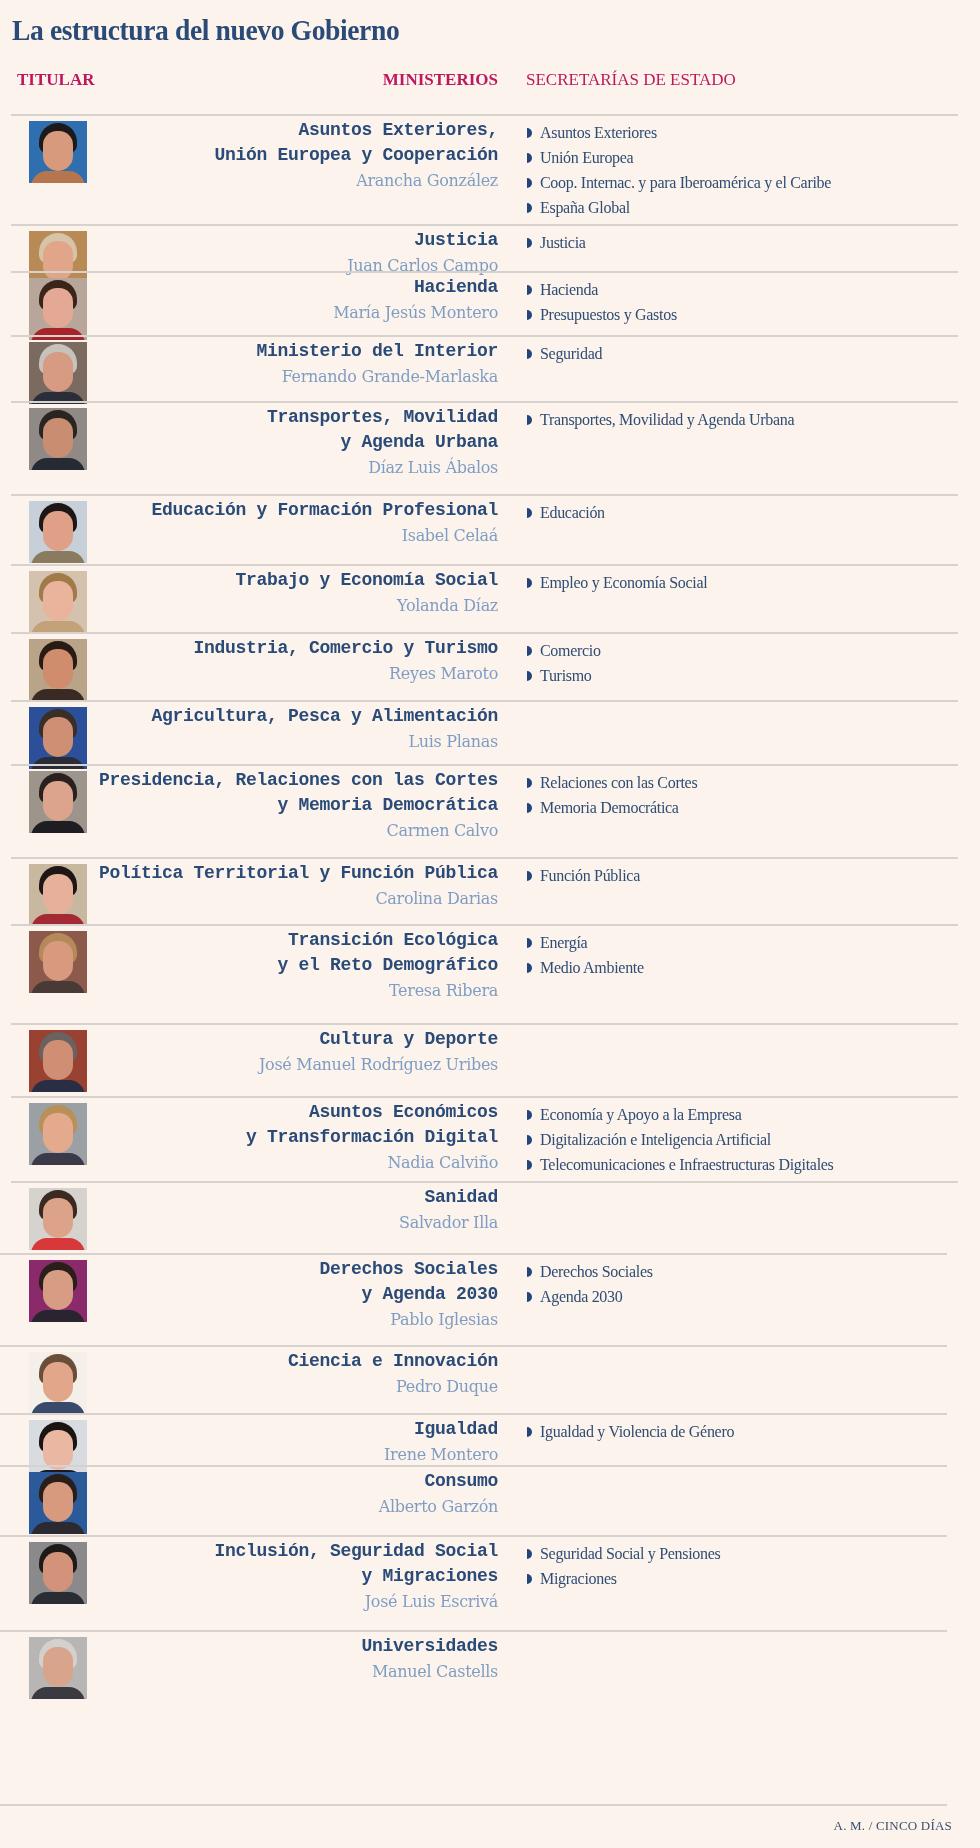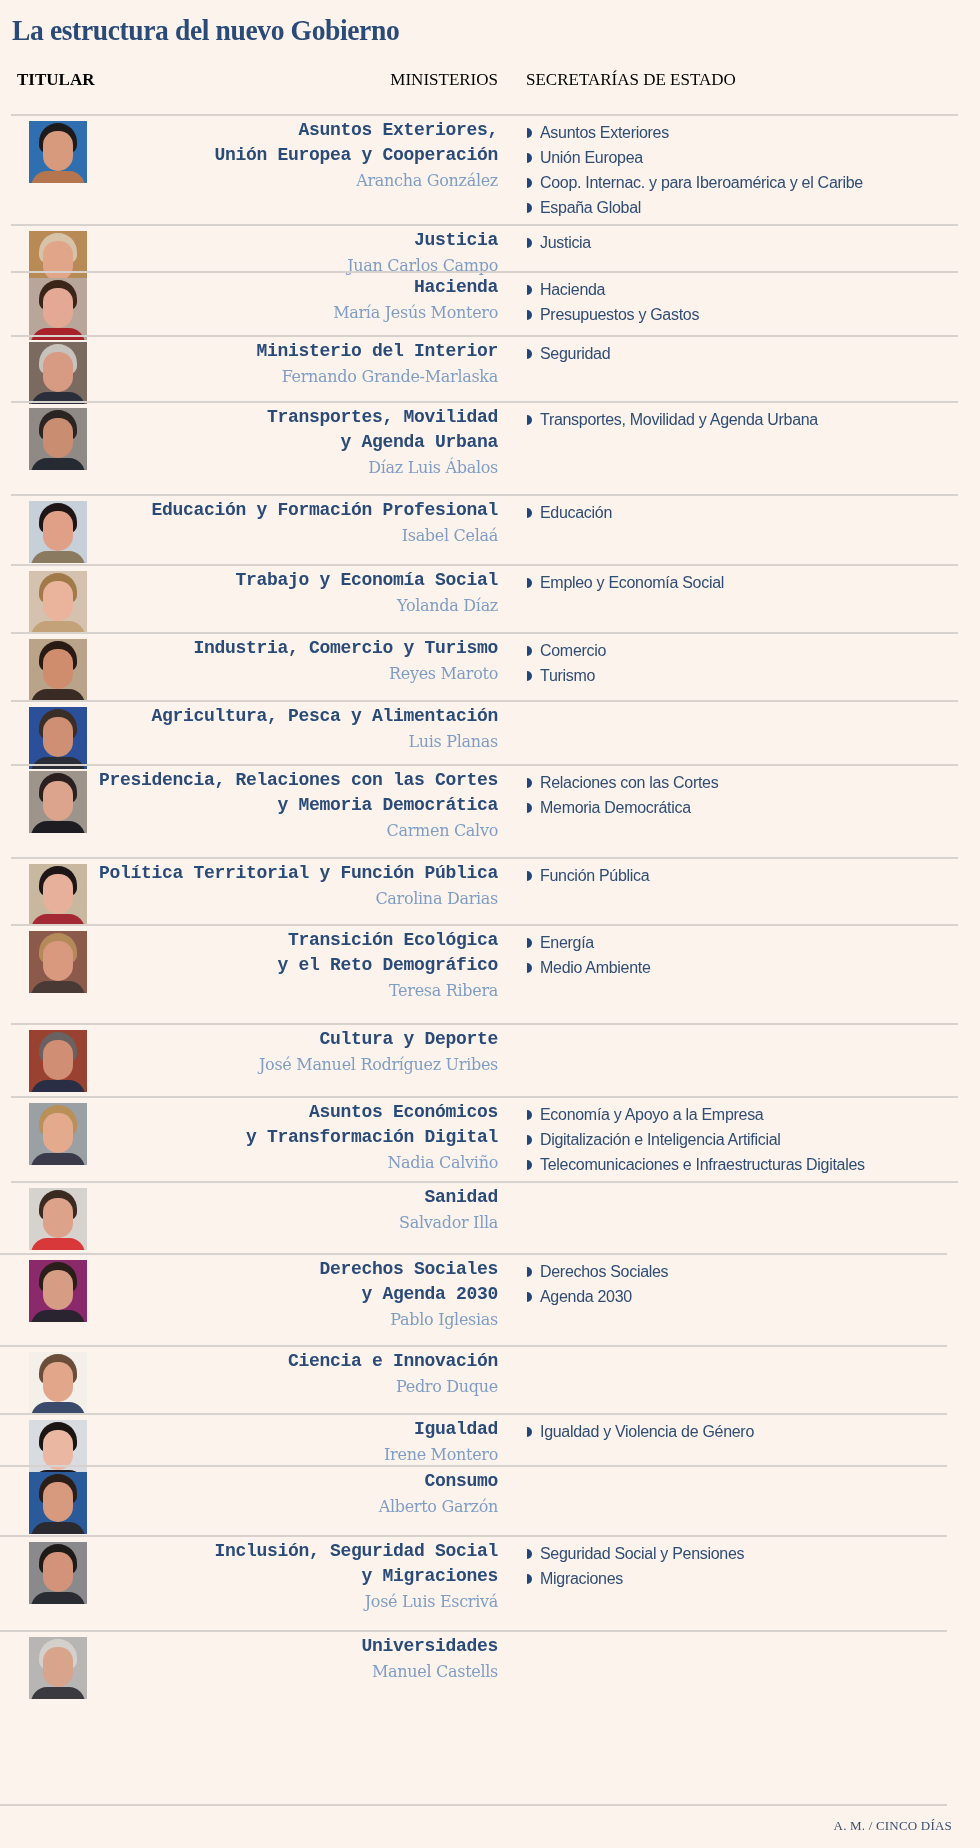--- a/index.html
+++ b/index.html
@@ -12,24 +12,24 @@
   }
   .title {
     position: absolute; left: 12px; top: 14px;
     font-family: "Liberation Serif", "DejaVu Serif", serif;
     font-size: 29px; font-weight: bold; color: #2a4a78;
     letter-spacing: -0.4px; transform: scaleX(0.95); transform-origin: left;
   }
   .hdr {
     position: absolute; top: 70px;
     font-family: "Liberation Serif", "DejaVu Serif", serif;
-    font-size: 17px; color: #000000; white-space: nowrap;
+    font-size: 17px; color: #be185d; white-space: nowrap;
   }
   .hdr.titular { left: 17px; font-weight: bold; }
-  .hdr.ministerios { right: 482px; font-weight: normal; }
+  .hdr.ministerios { right: 482px; font-weight: bold; }
   .hdr.secretarias { left: 526px; }
   .rows { position: absolute; left: 0; top: 114px; width: 980px; }
   .row { position: relative; box-sizing: border-box; }
   .row .divider {
     position: absolute; top: 0; height: 2px; background: #d8d2cf;
   }
   .row.upper .divider { left: 11px; width: 947px; }
   .row.lower .divider { left: 0; width: 947px; }
   .photo {
     position: absolute; left: 29px; top: 7px; width: 58px; height: 62px;
@@ -49,21 +49,21 @@
     letter-spacing: -0.3px;
   }
   .ministry .person {
     font-family: "DejaVu Serif", serif;
     font-size: 16px; line-height: 25px; color: #7f9dc4;
     letter-spacing: -0.3px;
   }
   .secs { position: absolute; left: 527px; top: 6px; }
   .sec {
     display: flex; align-items: center; height: 25px;
-    font-family: Liberation Sans, sans-serif; font-size: 16px;
+    font-family: Liberation Serif, serif; font-size: 16px;
     color: #2f4c74; white-space: nowrap; letter-spacing: -0.3px;
   }
   .bullet {
     display: inline-block; width: 5px; height: 10px;
     background: #22467a; border-radius: 0 6px 6px 0; margin-right: 8px;
     flex: 0 0 auto;
   }
   .final-divider { position: absolute; left: 0; width: 947px; height: 2px; background: #d8d2cf; top: 1804px; }
   .credit {
     position: absolute; right: 28px; top: 1818px;

